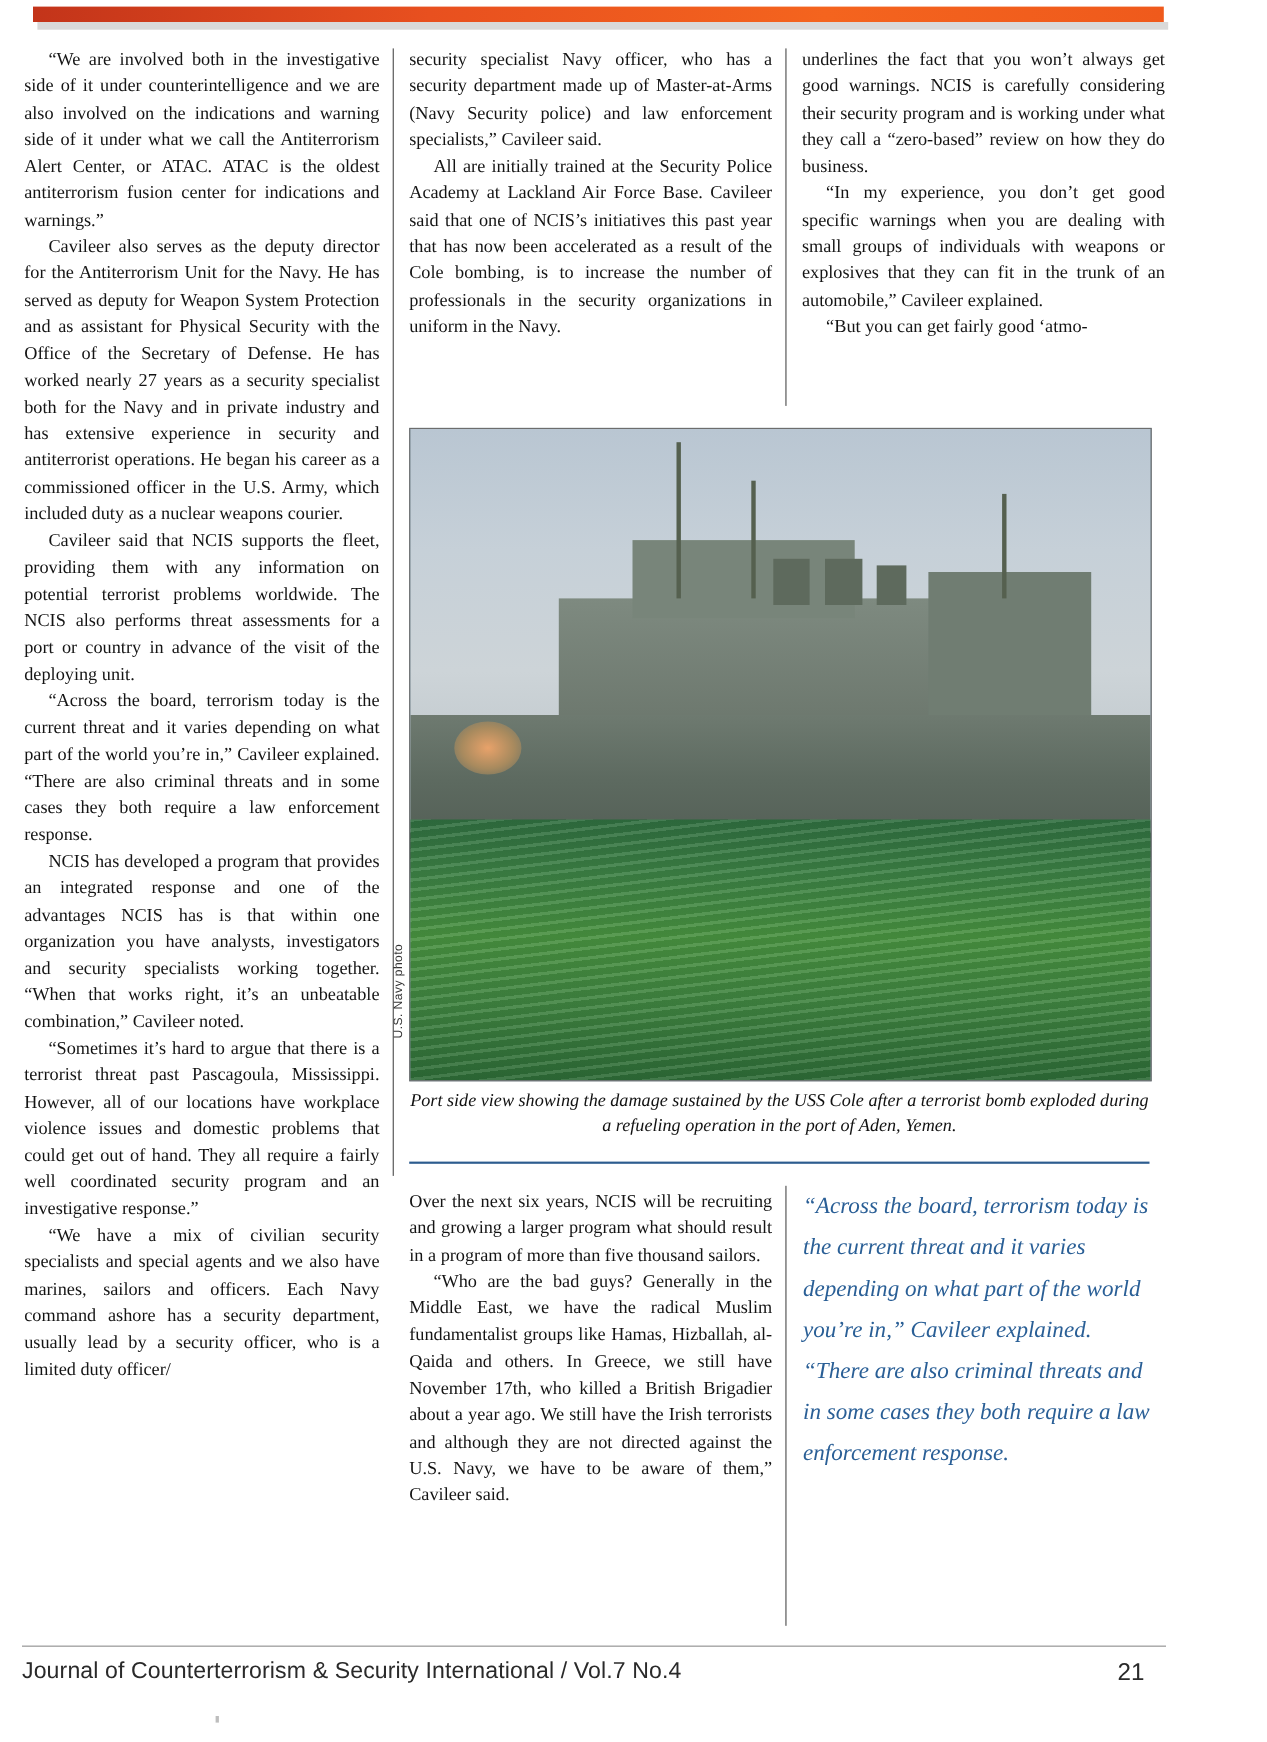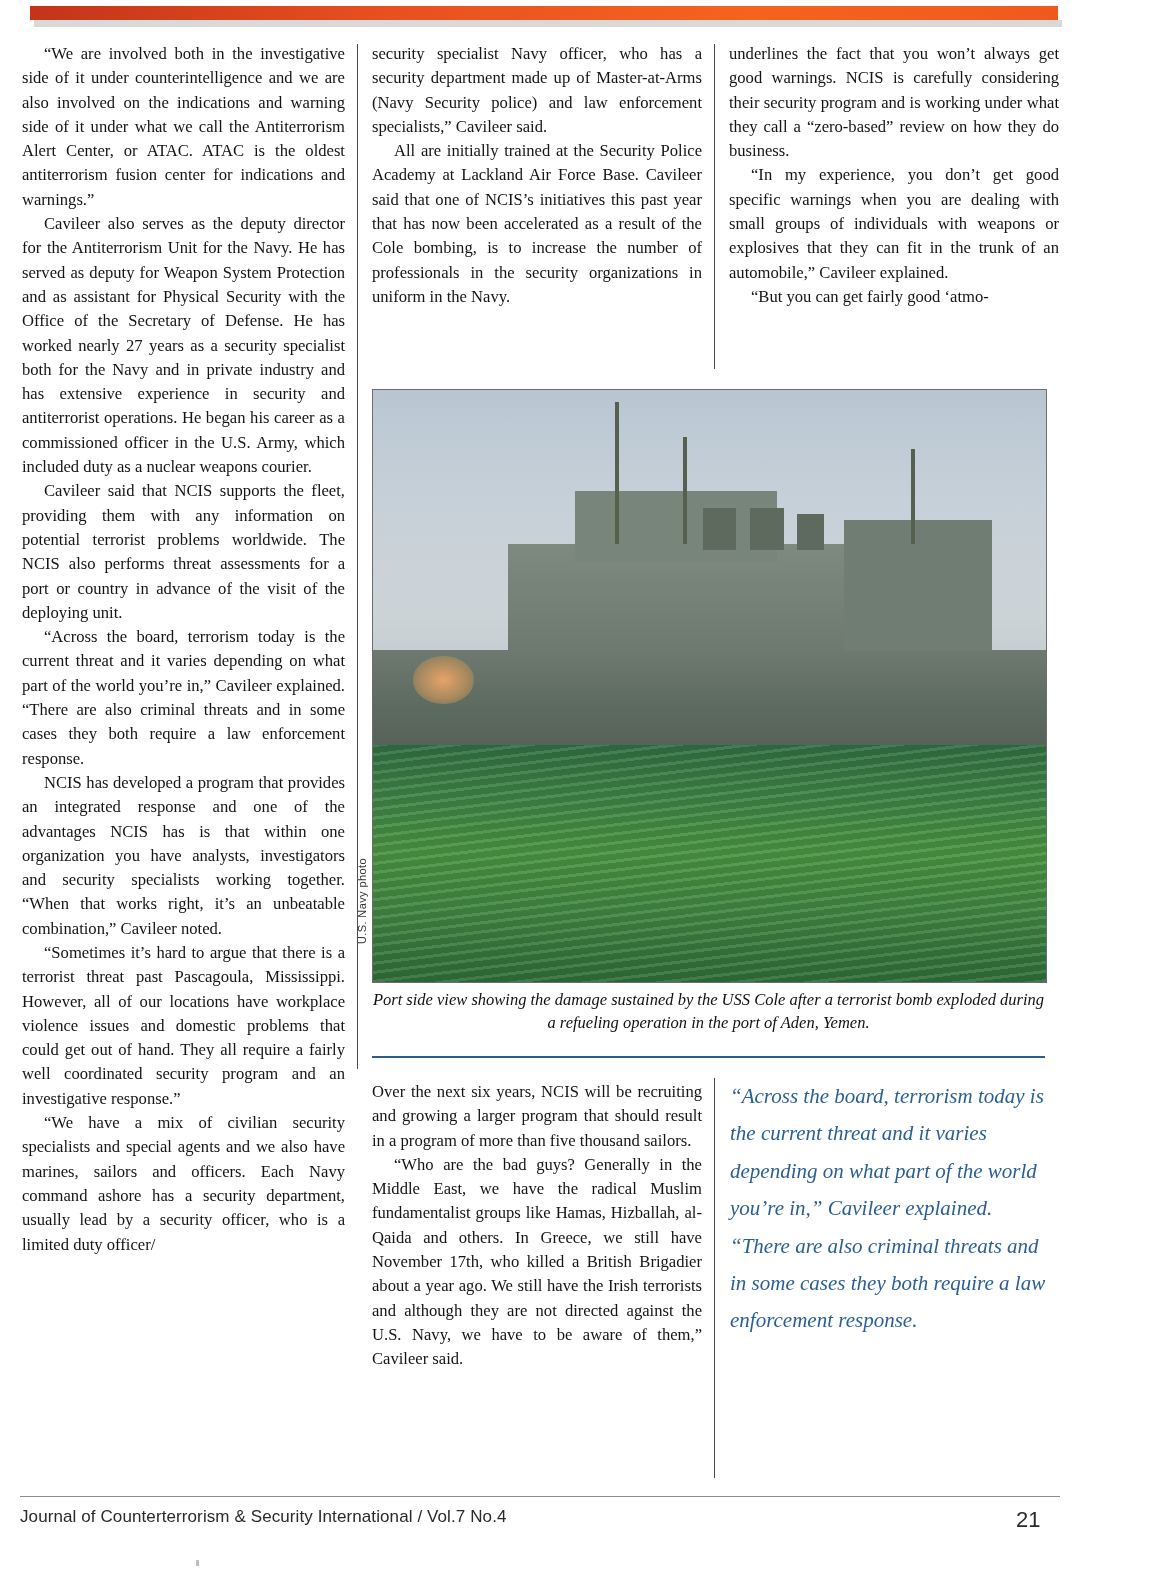--- a/index.html
+++ b/index.html
@@ -250,21 +250,21 @@
     top: 1496px;
     width: 1040px;
     height: 1px;
     background: #8c8c8c;
   }
   .footer-left {
     position: absolute;
     left: 20px;
     top: 1507px;
     font-family: "Liberation Sans", sans-serif;
-    font-size: 17px;
+    font-size: 21px;
     color: #2a2a2a;
     letter-spacing: 0.1px;
   }
   .footer-right {
     position: absolute;
     left: 1016px;
     top: 1507px;
     font-family: "Liberation Sans", sans-serif;
     font-size: 22px;
     color: #2a2a2a;
@@ -330,21 +330,21 @@
     <div class="sea"></div>
   </div>
 
   <div class="photo-credit">U.S. Navy photo</div>
 
   <div class="caption">Port side view showing the damage sustained by the USS Cole after a terrorist bomb exploded during a refueling operation in the port of Aden, Yemen.</div>
 
   <div id="hrule-1"></div>
 
   <div class="col" id="col-mid-bottom">
-    <p class="noindent">Over the next six years, NCIS will be recruiting and growing a larger program that should result in a program of more than five thousand sailors.</p>
+    <p class="noindent">Over the next six years, NCIS will be recruiting and growing a larger program what should result in a program of more than five thousand sailors.</p>
     <p>“Who are the bad guys? Generally in the Middle East, we have the radical Muslim fundamentalist groups like Hamas, Hizballah, al-Qaida and others. In Greece, we still have November 17th, who killed a British Brigadier about a year ago. We still have the Irish terrorists and although they are not directed against the U.S. Navy, we have to be aware of them,” Cavileer said.</p>
   </div>
 
   <div class="pullquote">“Across the board, terrorism today is the current threat and it varies depending on what part of the world you’re in,” Cavileer explained. “There are also criminal threats and in some cases they both require a law enforcement response.</div>
 
   <div class="footer-rule"></div>
   <div class="footer-left">Journal of Counterterrorism &amp; Security International / Vol.7 No.4</div>
   <div class="footer-right">21</div>
 
   <div class="speckle"></div>

